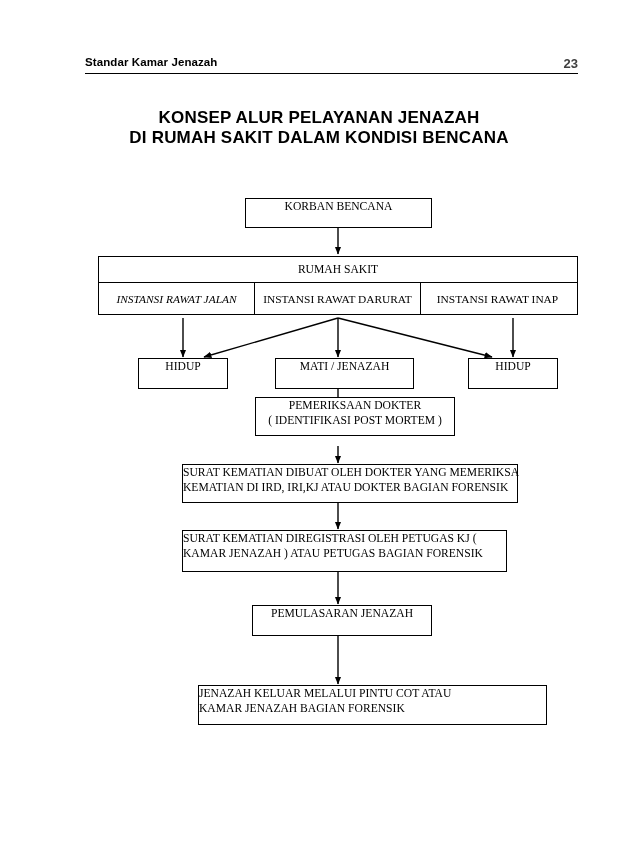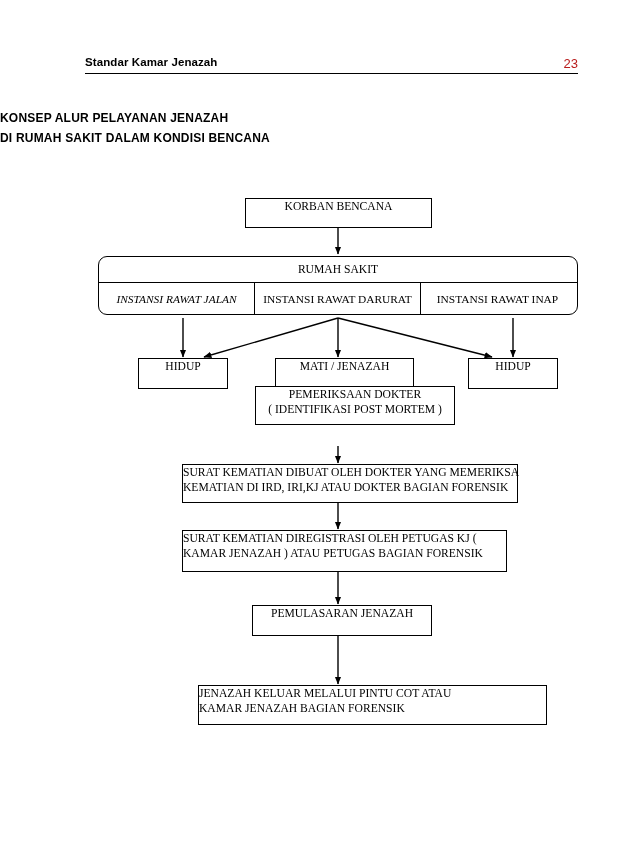--- a/index.html
+++ b/index.html
@@ -32,43 +32,43 @@
     font-size: 11.5px;
     color: #000;
     letter-spacing: 0.1px;
     white-space: nowrap;
   }
   #header-page-number {
     position: absolute;
     right: 0;
     top: 0;
     font-family: "Liberation Sans", "DejaVu Sans", sans-serif;
-    font-weight: 400;
+    font-weight: 700;
     font-size: 13px;
-    color: #b91c1c;
+    color: #404040;
     margin-left: 40px;
   }
   #header-rule {
     position: absolute;
     left: 0;
     top: 17px;
     width: 493px;
     height: 0;
     border-top: 1.6px solid #000;
   }
   
   #doc-title {
     position: absolute;
     left: 0;
     top: 108px;
     width: 638px;
-    text-align: left;
+    text-align: center;
     font-family: "Liberation Sans", "DejaVu Sans", sans-serif;
     font-weight: 700;
-    font-size: 12px;
+    font-size: 17px;
     line-height: 20px;
     color: #000;
     letter-spacing: 0.2px;
   }
   #doc-title .line { display: block; }
   
   #flowchart {
     position: absolute;
     left: 0;
     top: 0;
@@ -177,21 +177,21 @@
         <line x1="338" y1="572" x2="338" y2="604" marker-end="url(#arrowhead)"></line>
 
         <line x1="338" y1="636" x2="338" y2="684" marker-end="url(#arrowhead)"></line>
       </g>
     </svg>
 
     <div class="fc-box center" style="left:245px; top:198px; width:187px; height:30px;">
       <span class="tline">KORBAN BENCANA</span>
     </div>
 
-    <div id="rs-group" style="left:98px; top:256px; width:480px; height:59px;border-radius:9px;">
+    <div id="rs-group" style="left:98px; top:256px; width:480px; height:59px;">
       <div id="rs-head">
         <span>RUMAH SAKIT</span>
       </div>
       <div id="rs-cells">
         <div class="rs-cell" style="width:155px;font-style:italic;">
           <span>INSTANSI RAWAT JALAN</span>
         </div>
         <div class="rs-cell" style="width:166px;">
           <span>INSTANSI RAWAT DARURAT</span>
         </div>
@@ -206,21 +206,21 @@
     </div>
 
     <div class="fc-box center" style="left:275px; top:358px; width:139px; height:31px;">
       <span class="tline">MATI / JENAZAH</span>
     </div>
 
     <div class="fc-box center" style="left:468px; top:358px; width:90px; height:31px;">
       <span class="tline">HIDUP</span>
     </div>
 
-    <div class="fc-box center" style="left:255px; top:386px; width:200px; height:39px;">
+    <div class="fc-box center" style="left:255px; top:397px; width:200px; height:39px;">
       <span class="tline">PEMERIKSAAN DOKTER</span>
       <span class="tline">( IDENTIFIKASI POST MORTEM )</span>
     </div>
 
     <div class="fc-box left" style="left:182px; top:464px; width:336px; height:39px;">
       <span class="tline">SURAT KEMATIAN DIBUAT OLEH DOKTER YANG MEMERIKSA</span>
       <span class="tline">KEMATIAN DI IRD, IRI,KJ ATAU DOKTER BAGIAN FORENSIK</span>
     </div>
 
     <div class="fc-box left" style="left:182px; top:530px; width:325px; height:42px;">

